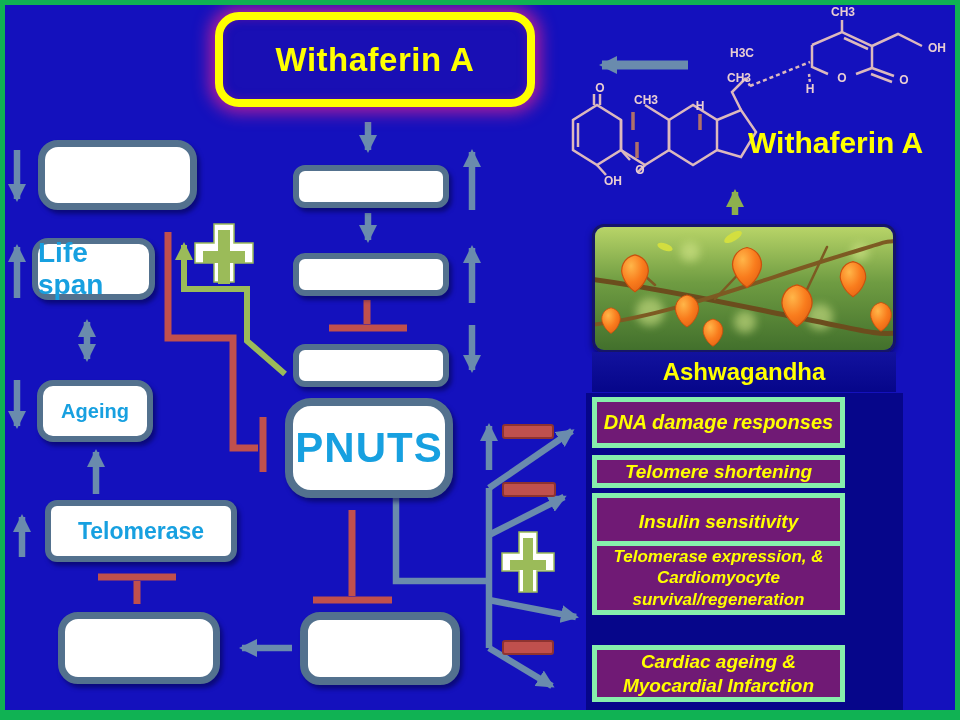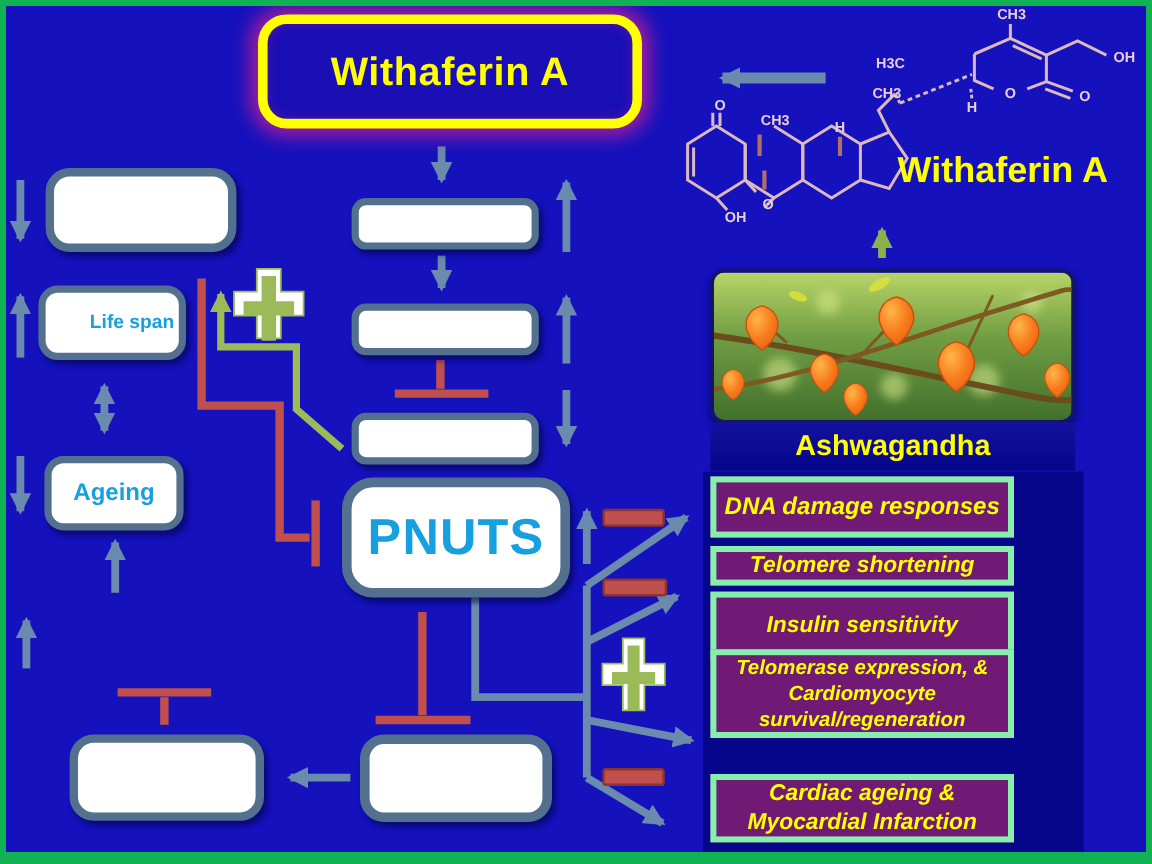--- a/index.html
+++ b/index.html
@@ -251,29 +251,32 @@
     </svg>
   </div>
   <div id="photo-caption">Ashwagandha</div>
 
   <div id="titlebox">
     <span class="lbl">Withaferin A</span>
   </div>
 
   <div class="wbox" style="left:38px;top:140px;width:159px;height:70px;border-radius:20px;"></div>
   <div class="wbox" style="left:32px;top:238px;width:123px;height:62px;border-width:6px;">
-    <span class="lbl" style="font-size:16px;padding-left:33px;">Life span</span>
+    <span class="lbl" style="font-size:28px;">Life span</span>
   </div>
   <div class="wbox" style="left:37px;top:380px;width:116px;height:62px;border-width:6px;">
     <span class="lbl" style="font-size:20px;">Ageing</span>
+  </div>
+  <div class="wbox" style="left:45px;top:500px;width:192px;height:62px;border-width:6px;border-radius:12px;">
+    <span class="lbl" style="font-size:23px;">Telomerase</span>
   </div>
   <div class="wbox" style="left:58px;top:612px;width:162px;height:72px;border-radius:20px;"></div>
 
   <div class="wbox" style="left:293px;top:165px;width:156px;height:43px;border-width:6px;border-radius:12px;"></div>
   <div class="wbox" style="left:293px;top:253px;width:156px;height:43px;border-width:6px;border-radius:12px;"></div>
   <div class="wbox" style="left:293px;top:344px;width:156px;height:43px;border-width:6px;border-radius:12px;"></div>
-  <div class="wbox" id="pnuts-box" style="left:285px;top:398px;width:190px;height:100px;border-width:8px;border-radius:26px;">
+  <div class="wbox" id="pnuts-box" style="left:285px;top:398px;width:168px;height:100px;border-width:8px;border-radius:26px;">
     <span class="lbl">PNUTS</span>
   </div>
   <div class="wbox" style="left:300px;top:612px;width:160px;height:73px;border-width:8px;border-radius:20px;"></div>
 
   <div class="frame"></div>
 </div>
 
 </body></html>

